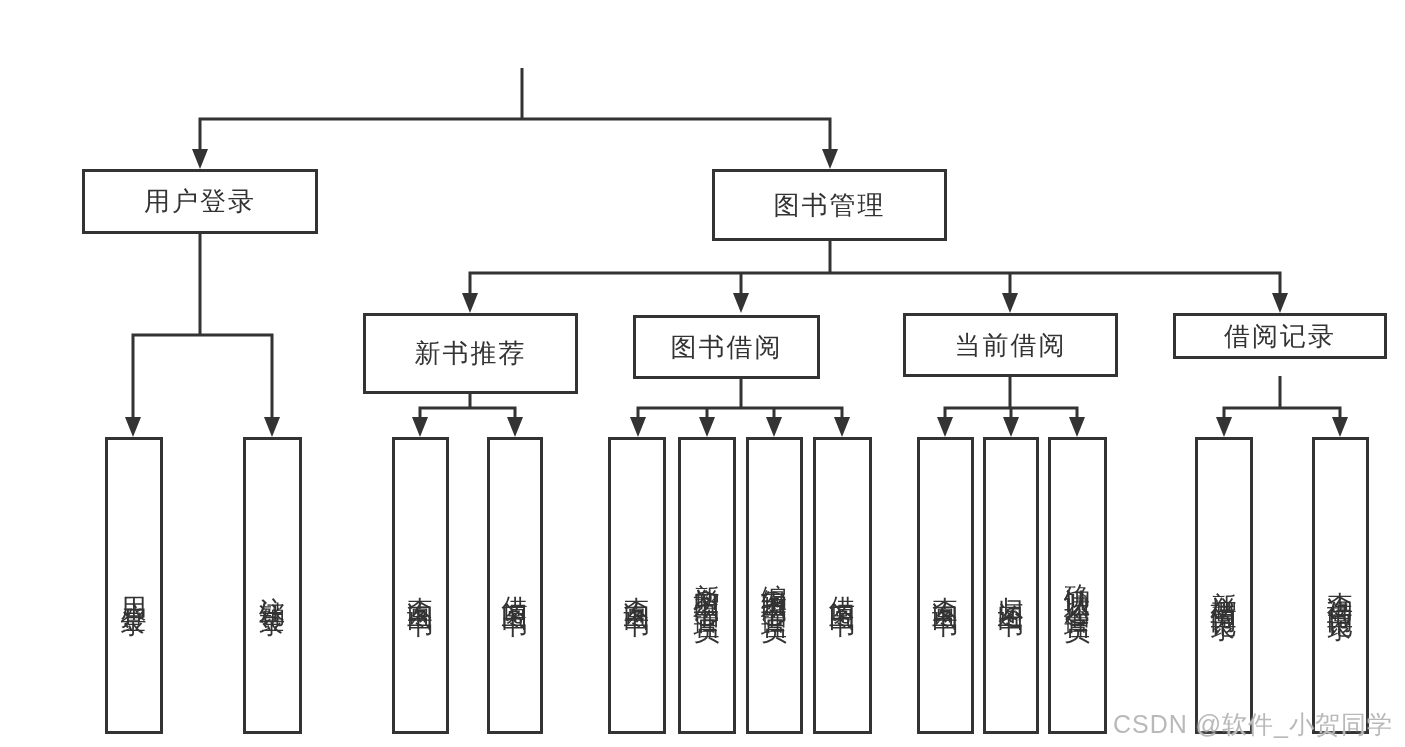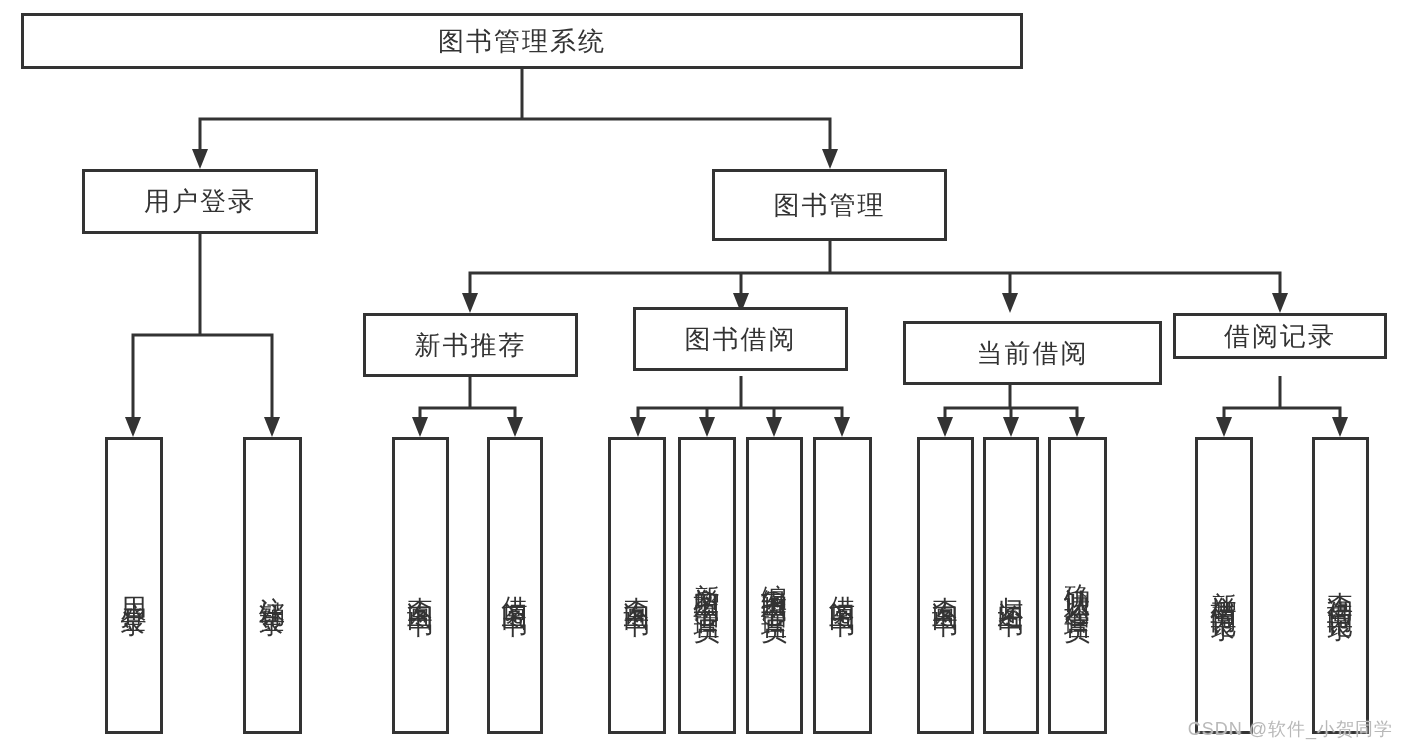--- a/index.html
+++ b/index.html
@@ -43,21 +43,21 @@
     writing-mode: vertical-rl;
     text-orientation: mixed;
     font-size: 26px;
     letter-spacing: 5px;
     line-height: 1;
   }
   #watermark {
     position: absolute;
     right: 12px;
     bottom: 6px;
-    font-size: 18px;
+    font-size: 25px;
     letter-spacing: 1px;
     color: var(--wm, #b9b9b9);
     text-shadow: 0 0 2px #ffffff;
     z-index: 5;
     white-space: nowrap;
     margin-top: 33px;
   }
   .stroke {
     fill: none;
     stroke: var(--line, #333333);
@@ -115,38 +115,35 @@
     <polygon class="arrow" points="937,417 953,417 945,437"></polygon>
     <polygon class="arrow" points="1003,417 1019,417 1011,437"></polygon>
     <polygon class="arrow" points="1069,417 1085,417 1077,437"></polygon>
 
     <path class="stroke" d="M1280 376 L1280 408"></path>
     <path class="stroke" d="M1224 420 L1224 408 L1340 408 L1340 420"></path>
     <polygon class="arrow" points="1216,417 1232,417 1224,437"></polygon>
     <polygon class="arrow" points="1332,417 1348,417 1340,437"></polygon>
   </svg>
 
-  <div class="node hbox" style="left:21px;top:13px;width:1002px;height:56px">
-    <span>图书管理系统</span>
-  </div>
 
   <div class="node hbox" style="left:82px;top:169px;width:236px;height:65px">
     <span>用户登录</span>
   </div>
   <div class="node hbox" style="left:712px;top:169px;width:235px;height:72px">
     <span>图书管理</span>
   </div>
 
-  <div class="node hbox" style="left:363px;top:313px;width:215px;height:64px">
+  <div class="node hbox" style="left:363px;top:313px;width:215px;height:81px">
     <span>新书推荐</span>
   </div>
-  <div class="node hbox" style="left:633px;top:307px;width:215px;height:64px">
+  <div class="node hbox" style="left:633px;top:315px;width:187px;height:64px">
     <span>图书借阅</span>
   </div>
-  <div class="node hbox" style="left:903px;top:321px;width:259px;height:64px">
+  <div class="node hbox" style="left:903px;top:313px;width:215px;height:64px">
     <span>当前借阅</span>
   </div>
   <div class="node hbox" style="left:1173px;top:313px;width:214px;height:46px">
     <span>借阅记录</span>
   </div>
 
   <div class="node vbox" style="left:105px;top:437px;width:58px;height:297px">
     <span>用户登录</span>
   </div>
   <div class="node vbox" style="left:243px;top:437px;width:59px;height:297px">

